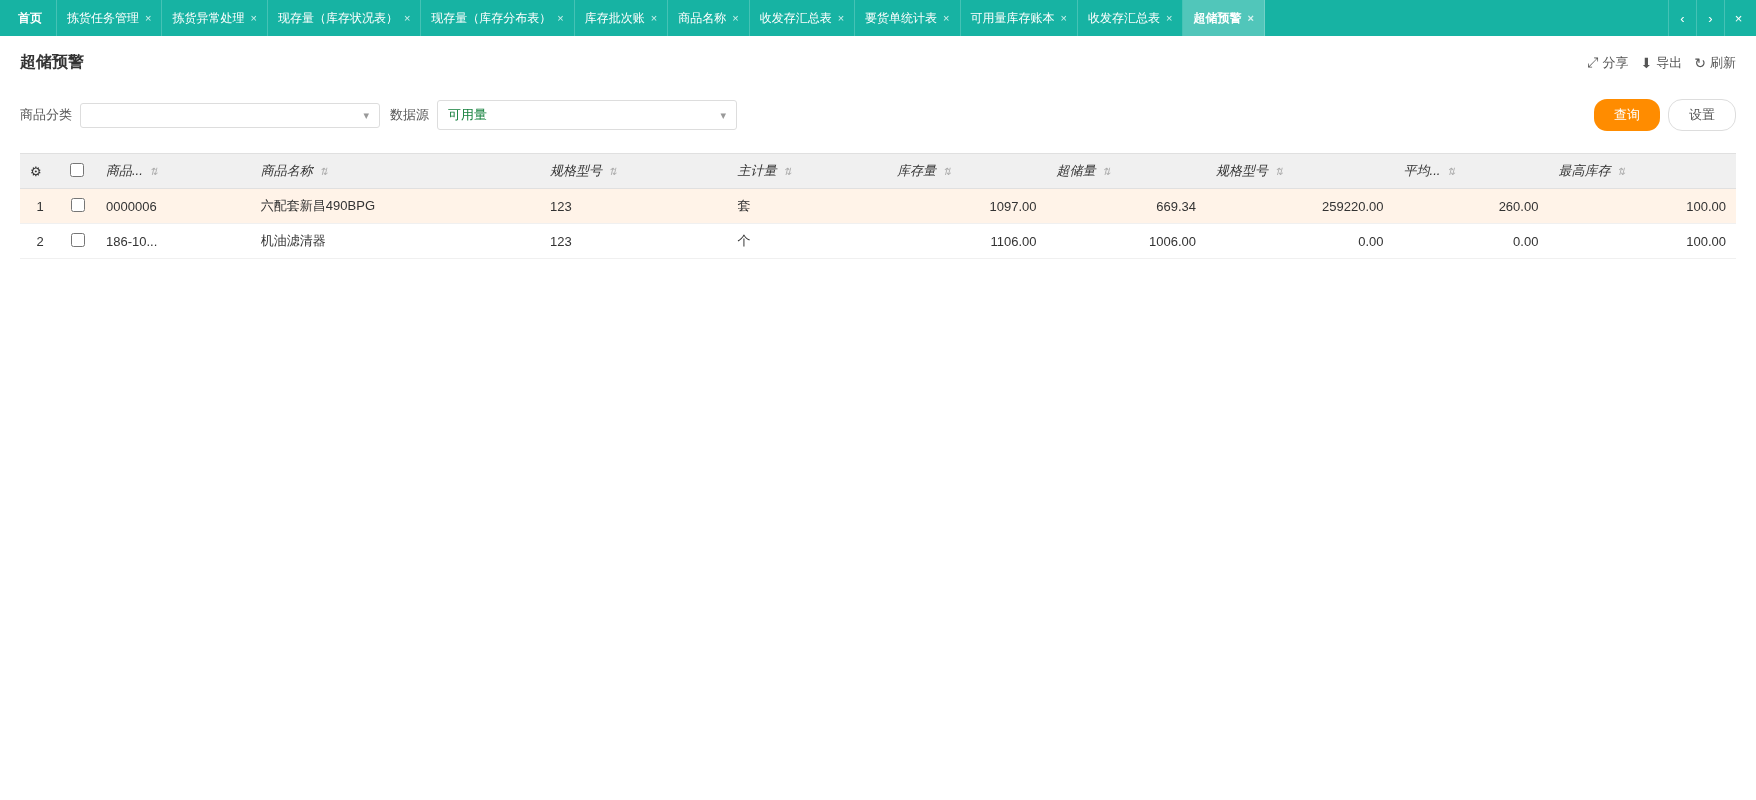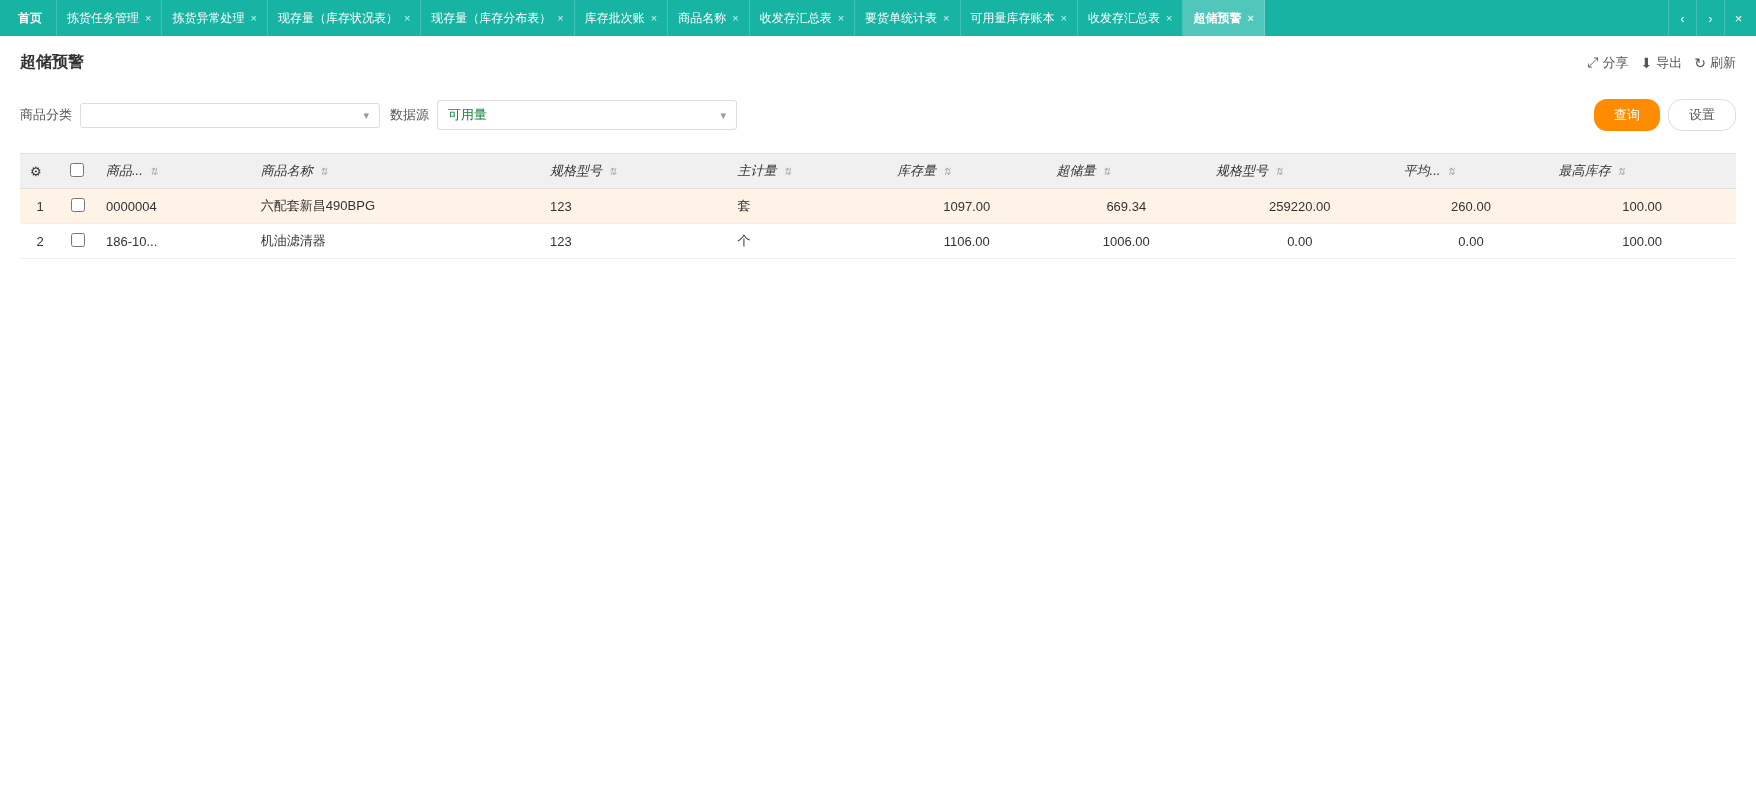--- a/index.html
+++ b/index.html
@@ -196,21 +196,21 @@
 
     .th-gear {
       width: 40px;
       text-align: center;
     }
     .th-check {
       width: 36px;
       text-align: center;
     }
     .td-center { text-align: center; }
-    .td-right { text-align: center; }
+    .td-right { text-align: right; }
 
     .row-num { text-align: center; color: #555; }
 
     
     .cb {
       width: 14px;
       height: 14px;
       cursor: pointer;
       accent-color: #17b3a3;
     }
@@ -360,21 +360,21 @@
         <th class="sortable">
           <span>最高库存</span>
           <span class="sort-icon">⇅</span>
         </th>
       </tr>
     </thead>
     <tbody id="table-body">
     <tr class="row-highlight">
       <td class="td-center row-num">1</td>
       <td class="td-center"><input type="checkbox" class="cb" style=""></td>
-      <td>0000004</td>
+      <td>0000006</td>
       <td>六配套新昌490BPG</td>
       <td>123</td>
       <td>套</td>
       <td class="td-right">1097.00</td>
       <td class="td-right">669.34</td>
       <td class="td-right">259220.00</td>
       <td class="td-right">260.00</td>
       <td class="td-right">100.00</td>
     </tr>
         <tr>

